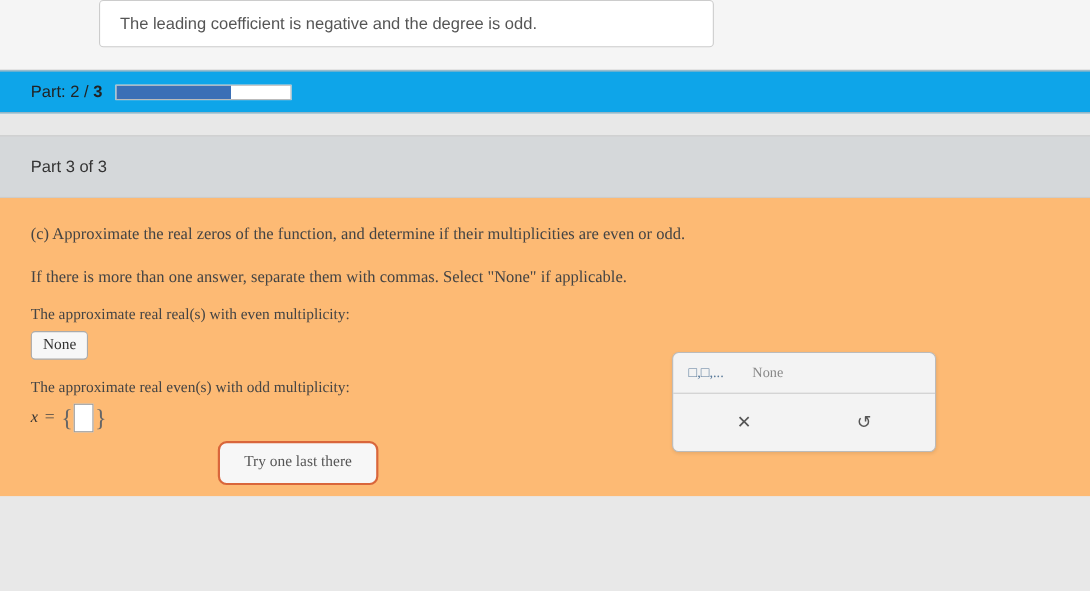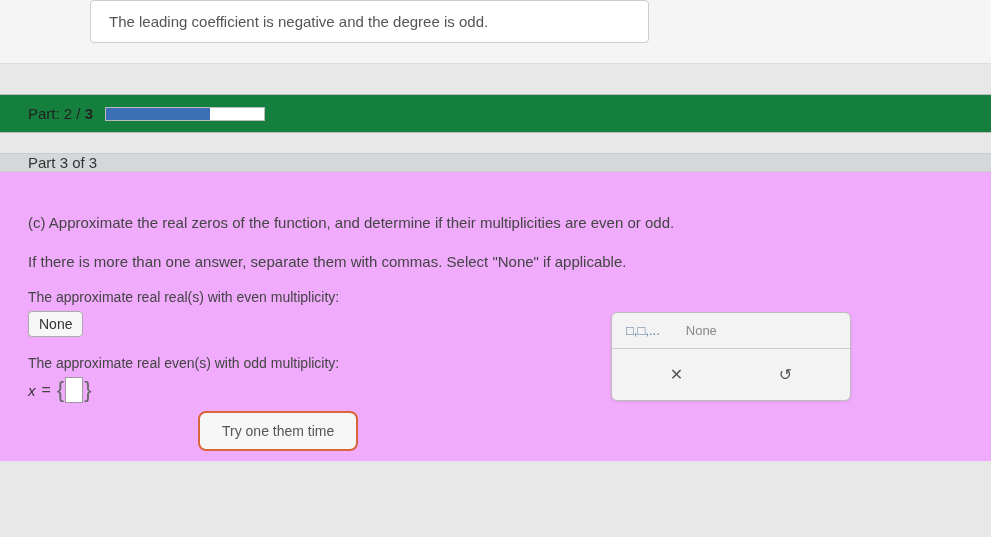--- a/index.html
+++ b/index.html
@@ -24,25 +24,24 @@
     background: #fff;
     border: 1px solid #ccc;
     border-radius: 4px;
     padding: 12px 18px;
     display: inline-block;
     font-size: 15px;
     color: #555;
     width: 559px;
   }
   .part-progress-bar {
-    background: #15803d;
+    background: #0ea5e9;
     border-top: 1px solid #bbb;
     border-bottom: 1px solid #bbb;
     padding: 10px 28px;
-    margin-top: 30px;
     display: flex;
     align-items: center;
     gap: 12px;
   }
   .part-label {
     font-size: 15px;
     color: #222;
   }
   .part-label strong { font-weight: bold; }
   .progress-track {
@@ -51,31 +50,32 @@
     background: #fff;
     border: 1px solid #bbb;
     position: relative;
   }
   .progress-fill {
     height: 100%;
     background: #3b6fb6;
   }
   .part-header {
     background: #d5d8da;
-    padding: 0 28px;
+    padding: 19px 28px;
     font-size: 15px;
     color: #333;
     margin-top: 20px;
     border-top: 1px solid #ccc;
     border-bottom: 1px solid #ccc;
   }
   .question-body {
-    background: #f0abfc;
-    padding: 40px 28px 10px 28px;
+    background: #fdba74;
+    padding: 22px 28px 10px 28px;
     position: relative;
+    font-family: Liberation Serif, serif;
   }
   .q-text {
     font-size: 15px;
     color: #444;
     margin-bottom: 16px;
     line-height: 1.5;
   }
   .sub-label {
     font-size: 14px;
     color: #444;
@@ -208,16 +208,16 @@
       <div class="toolbox-top">
         <span class="tb-icon">□,□,...</span>
         <span class="tb-none">None</span>
       </div>
       <div class="toolbox-bottom">
         <span class="tb-btn">✕</span>
         <span class="tb-btn">↺</span>
       </div>
     </div>
 
-    <div class="try-btn">Try one them time</div>
+    <div class="try-btn">Try one last there</div>
   </div>
 
 </div>
 
 </body></html>

